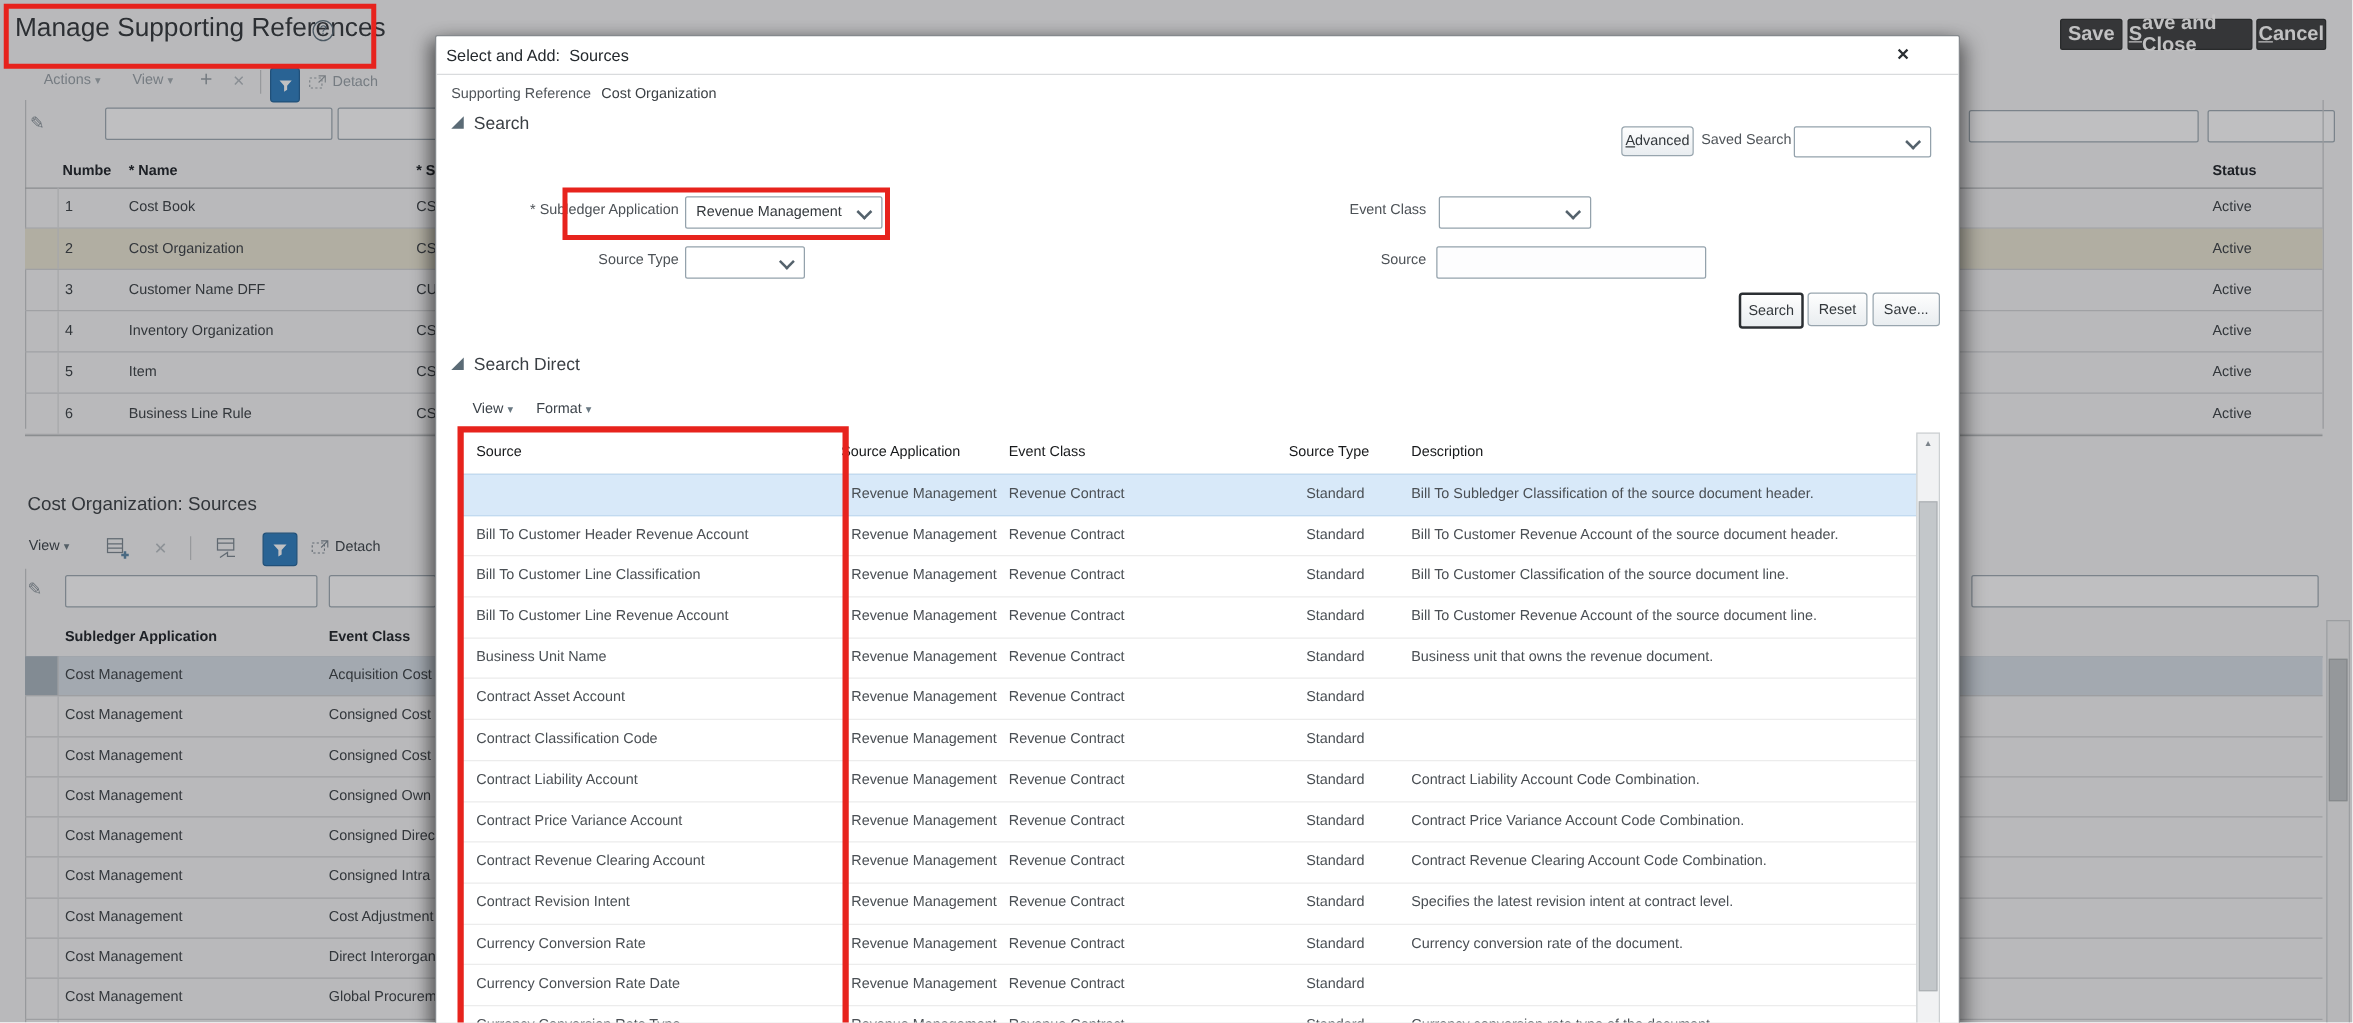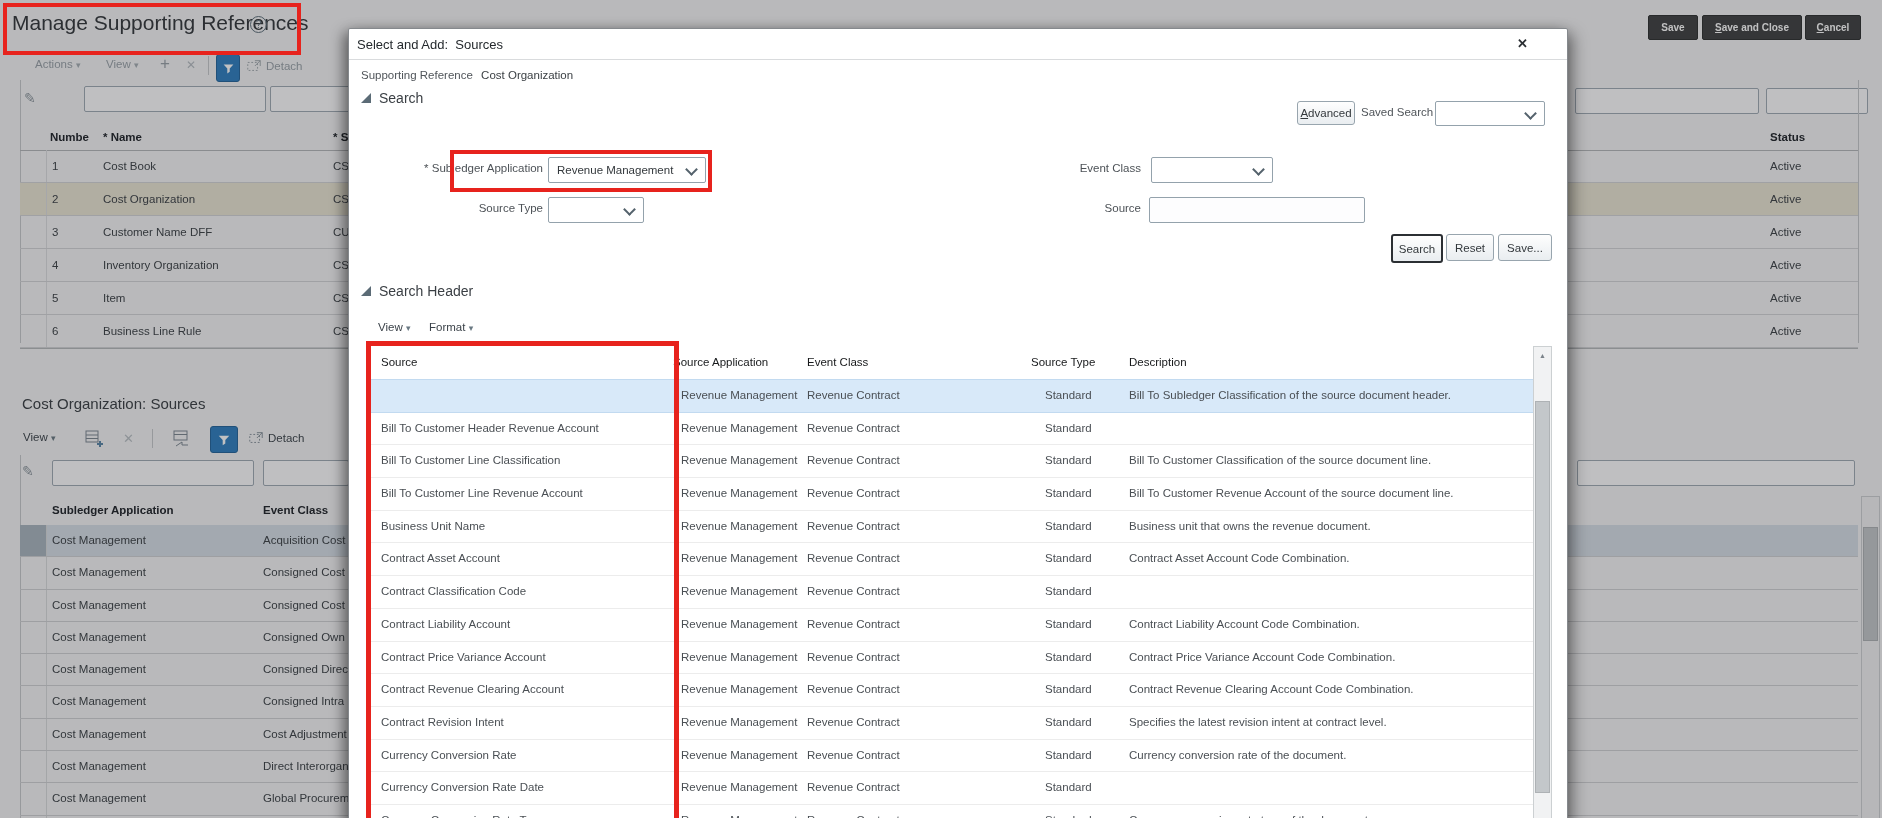--- a/index.html
+++ b/index.html
@@ -10,21 +10,21 @@
   .b{font-weight:normal}
   .dis{color:#99a1a8}
   .caret{font-size:9px;color:#6a7983}
   .caret.dim{color:#a5adb3}
   .ibox{position:absolute;background:#fdfdfe;border:1px solid #9fabb4;border-radius:2px;height:24px}
   .selbox{position:absolute;background:#fff;border:1px solid #94a2ac;border-radius:2px;height:24px}
   .selbox .val{position:absolute;left:8px;top:0;line-height:24px;font-size:11.5px;color:#33383c;white-space:nowrap}
   .chev{position:absolute;right:9px;top:7px;width:7px;height:7px;border-right:2px solid #54626c;border-bottom:2px solid #54626c;transform:rotate(45deg)}
   .tri{width:0;height:0;border-left:10px solid transparent;border-bottom:10px solid #5b6b76}
   .btn-dark{position:absolute;background:#3f4142;color:#fff;border:1px solid #2e3031;border-radius:2px;
-            display:flex;align-items:center;justify-content:center;font-size:10px;font-weight:bold}
+            display:flex;align-items:center;justify-content:center;font-size:16px;font-weight:bold}
   .btn-light{position:absolute;background:linear-gradient(#fefefe,#e9edf0);border:1px solid #98a5ae;border-radius:3px;
              display:flex;align-items:center;justify-content:center;font-size:11.5px;color:#33383c}
   .ak{text-decoration:underline}
   .vline{position:absolute;width:0;border-left:1px solid #c6c9cb}
   .glass{position:absolute;inset:0;background:rgba(25,26,28,0.27);z-index:10}
   .modal{position:absolute;left:348px;top:28px;width:1218px;height:794px;background:#fff;z-index:20;
          border:1px solid #85898d;border-radius:2px;box-shadow:-5px 4px 14px rgba(0,0,0,.4),5px 6px 16px rgba(0,0,0,.4)}
   .anno{position:absolute;border:4px solid #e7231d;z-index:40;pointer-events:none}
   
   .refhead-cell,.srchead-cell{position:absolute;top:0;height:26px;line-height:26px;font-size:11.5px;font-weight:bold;color:#20242a;white-space:nowrap}
@@ -300,21 +300,21 @@
       <span class="chev"></span>
     </div>
     <div class="abs b" style="left:596px;top:173px;width:196px;text-align:right;font-size:11.5px;color:#4d5257">Source</div>
     <div class="ibox" style="left:800px;top:168px;width:214px;border-color:#94a2ac"></div>
 
     <div class="btn-light" style="left:1042px;top:205px;width:48px;height:25px;border:2px solid #2b2f33;border-radius:3px">Search</div>
     <div class="btn-light" style="left:1097px;top:205px;width:46px;height:25px">Reset</div>
     <div class="btn-light" style="left:1149px;top:205px;width:52px;height:25px">Save...</div>
 
     <div class="abs tri" style="left:12px;top:257px"></div>
-    <div class="abs b" style="left:30px;top:254px;font-size:14px;color:#3a3f44">Search Header</div>
+    <div class="abs b" style="left:30px;top:254px;font-size:14px;color:#3a3f44">Search Direct</div>
 
     <div class="abs txt" style="left:29px;top:292px;color:#3c434a"><span>View</span> <span class="caret">▾</span></div>
     <div class="abs txt" style="left:80px;top:292px;color:#3c434a"><span>Format</span> <span class="caret">▾</span></div>
 
     <div class="abs" style="left:20px;top:317px;width:1164px">
       <div class="abs" style="left:0;top:0;width:1164px;height:33px;border-bottom:1px solid #cfd2d4">
         <div class="rcell b" style="left:12px;line-height:33px;color:#17191b">Source</div>
         <div class="rcell b" style="left:304px;line-height:33px;color:#17191b">Source Application</div>
         <div class="rcell b" style="left:438px;line-height:33px;color:#17191b">Event Class</div>
         <div class="rcell b" style="left:662px;line-height:33px;color:#17191b">Source Type</div>
@@ -327,20 +327,21 @@
             <div class="rcell" style="left:438px">Revenue Contract</div>
             <div class="rcell" style="left:676px">Standard</div>
             <div class="rcell" style="left:760px">Bill To Subledger Classification of the source document header.</div>
           </div>
 
           <div class="rrow">
             <div class="rcell" style="left:12px">Bill To Customer Header Revenue Account</div>
             <div class="rcell" style="left:312px">Revenue Management</div>
             <div class="rcell" style="left:438px">Revenue Contract</div>
             <div class="rcell" style="left:676px">Standard</div>
+            <div class="rcell" style="left:760px">Bill To Customer Revenue Account of the source document header.</div>
           </div>
 
           <div class="rrow">
             <div class="rcell" style="left:12px">Bill To Customer Line Classification</div>
             <div class="rcell" style="left:312px">Revenue Management</div>
             <div class="rcell" style="left:438px">Revenue Contract</div>
             <div class="rcell" style="left:676px">Standard</div>
             <div class="rcell" style="left:760px">Bill To Customer Classification of the source document line.</div>
           </div>
 
@@ -358,21 +359,20 @@
             <div class="rcell" style="left:438px">Revenue Contract</div>
             <div class="rcell" style="left:676px">Standard</div>
             <div class="rcell" style="left:760px">Business unit that owns the revenue document.</div>
           </div>
 
           <div class="rrow">
             <div class="rcell" style="left:12px">Contract Asset Account</div>
             <div class="rcell" style="left:312px">Revenue Management</div>
             <div class="rcell" style="left:438px">Revenue Contract</div>
             <div class="rcell" style="left:676px">Standard</div>
-            <div class="rcell" style="left:760px">Contract Asset Account Code Combination.</div>
           </div>
 
           <div class="rrow">
             <div class="rcell" style="left:12px">Contract Classification Code</div>
             <div class="rcell" style="left:312px">Revenue Management</div>
             <div class="rcell" style="left:438px">Revenue Contract</div>
             <div class="rcell" style="left:676px">Standard</div>
           </div>
 
           <div class="rrow">

